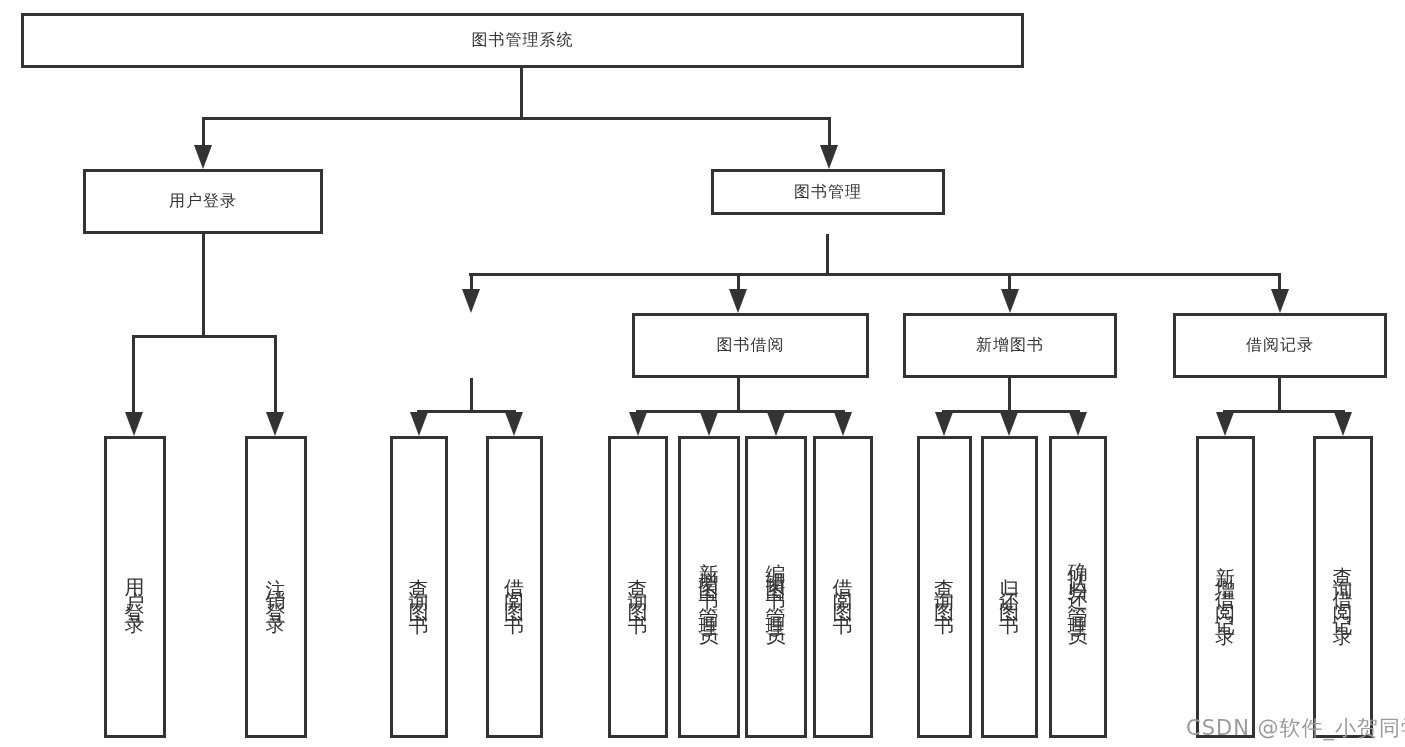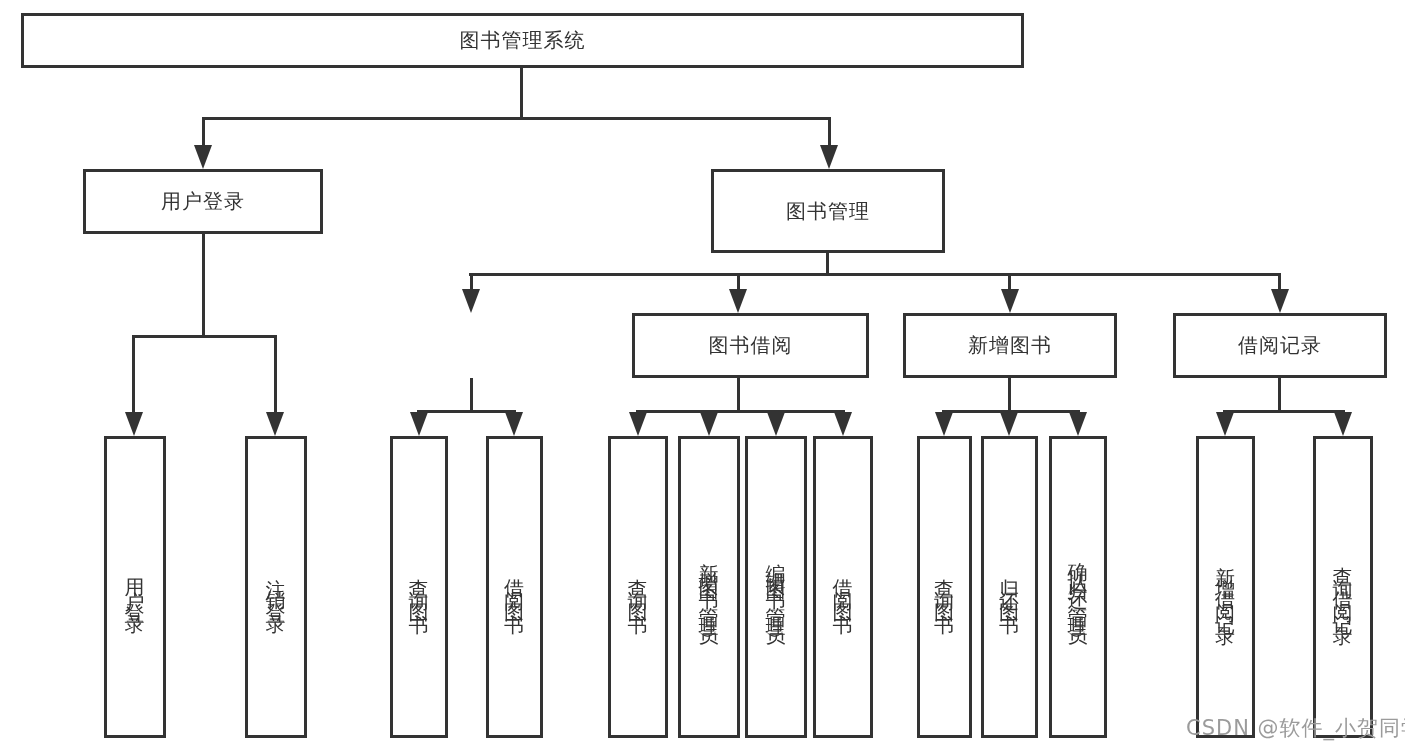--- a/index.html
+++ b/index.html
@@ -4,21 +4,21 @@
 <style>
   html,body { margin:0; padding:0; background:#ffffff; }
   .canvas {
     position:relative; width:1405px; height:747px; background:#ffffff;
     font-family:"DejaVu Sans","Liberation Sans",sans-serif; overflow:hidden;
   }
   .box {
     position:absolute; box-sizing:border-box; border:3px solid #333333;
     background:#ffffff; display:flex; align-items:center; justify-content:center;
   }
-  .lbl { font-size:20px; color:#333333; letter-spacing:1px; white-space:nowrap; }
+  .lbl { font-size:16px; color:#333333; letter-spacing:1px; white-space:nowrap; }
   .vlbl {
     writing-mode:vertical-rl; text-orientation:mixed;
     font-size:20px; color:#333333; letter-spacing:12px; line-height:1;
   }
   .vl { position:absolute; width:3px; background:#333333; }
   .hl { position:absolute; height:3px; background:#333333; }
   .ah {
     position:absolute; width:0; height:0;
     border-left:9px solid transparent; border-right:9px solid transparent;
     border-top:24px solid #333333;
@@ -92,21 +92,21 @@
   <div class="vl" style="left:1341px;top:410px;height:6px"></div>
   <div class="ah" style="left:1334px;top:412px"></div>
 
   <div class="box" style="left:21px;top:13px;width:1003px;height:55px">
     <span class="lbl">图书管理系统</span>
   </div>
 
   <div class="box" style="left:83px;top:169px;width:240px;height:65px">
     <span class="lbl">用户登录</span>
   </div>
-  <div class="box" style="left:711px;top:169px;width:234px;height:84px">
+  <div class="box" style="left:711px;top:169px;width:234px;height:46px">
     <span class="lbl">图书管理</span>
   </div>
 
   <div class="box" style="left:632px;top:313px;width:237px;height:65px">
     <span class="lbl">图书借阅</span>
   </div>
   <div class="box" style="left:903px;top:313px;width:214px;height:65px">
     <span class="lbl">新增图书</span>
   </div>
   <div class="box" style="left:1173px;top:313px;width:214px;height:65px">

